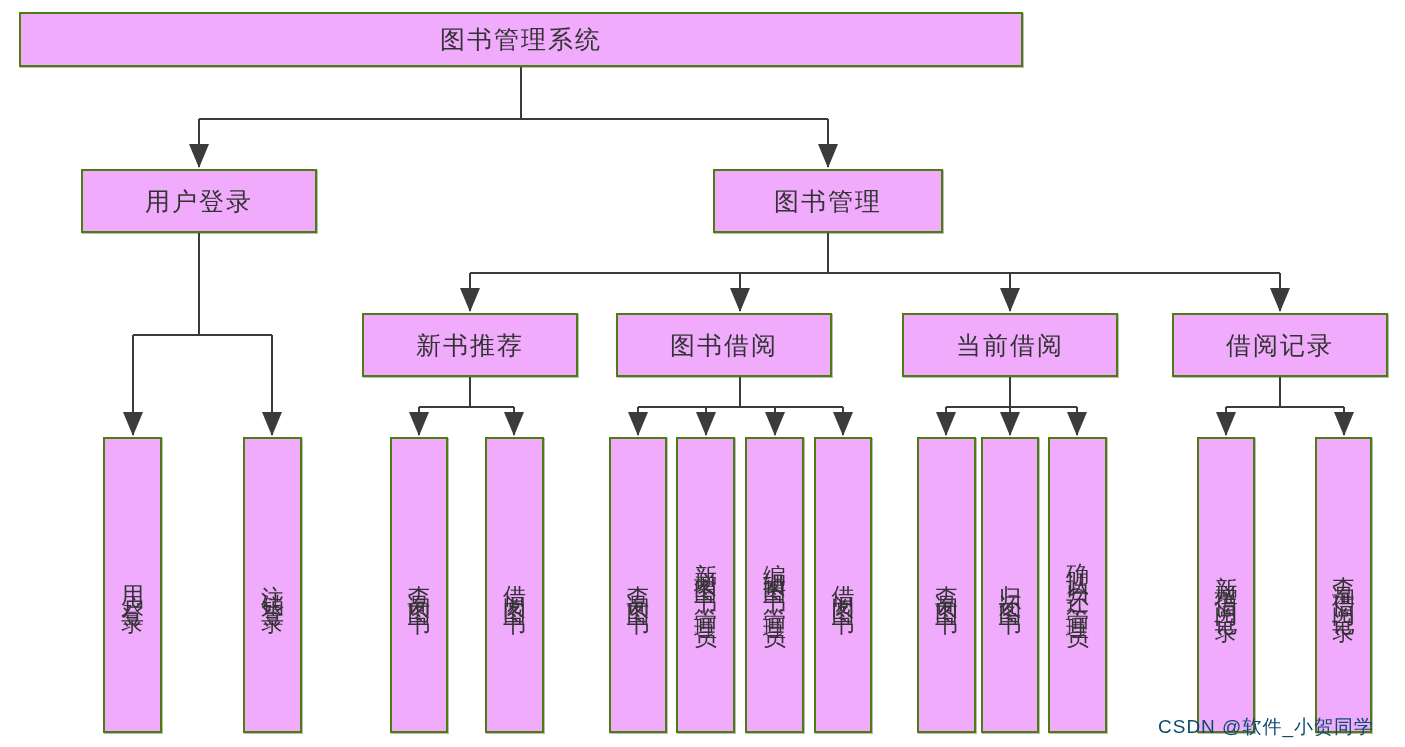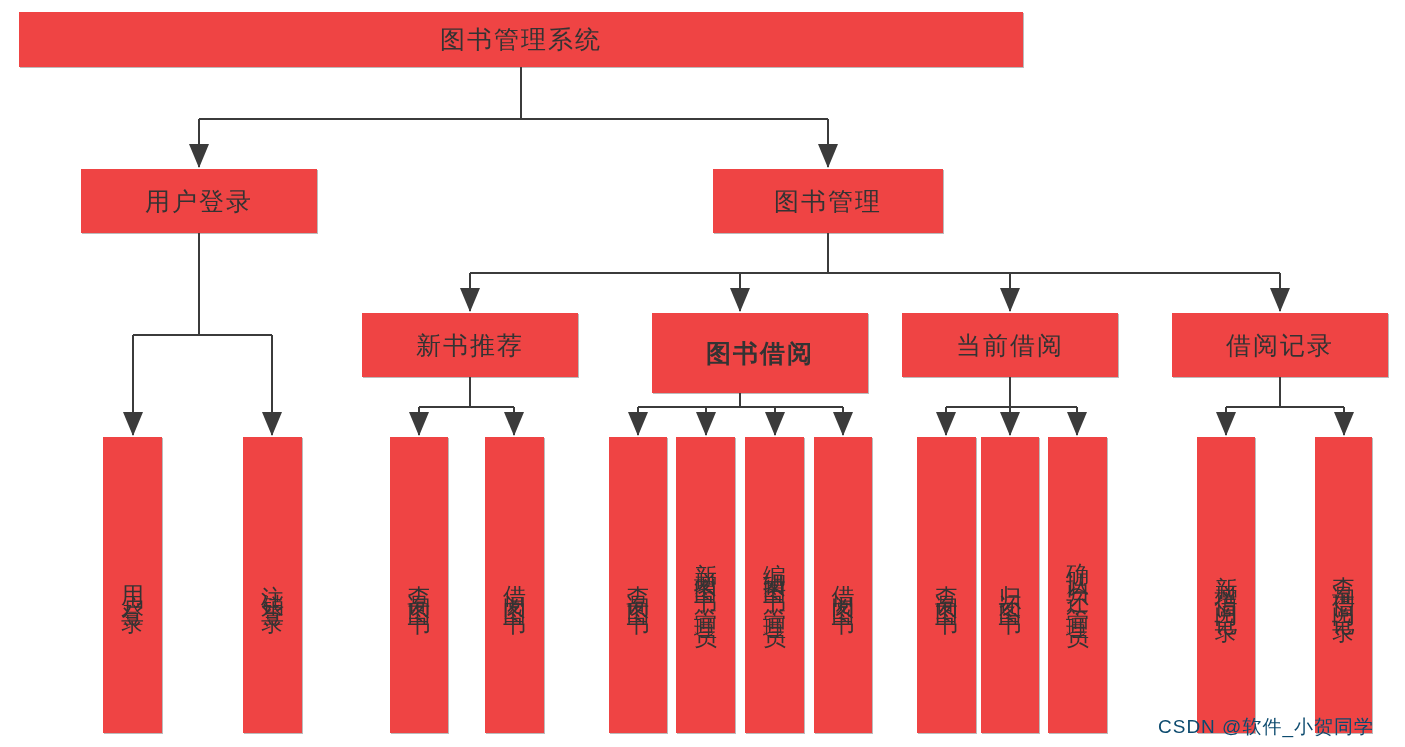--- a/index.html
+++ b/index.html
@@ -8,22 +8,22 @@
     position:relative;
     width:1405px;height:747px;
     background:#ffffff;
     font-family:"Liberation Sans",sans-serif;
     overflow:hidden;
   }
   svg.connectors{position:absolute;left:0;top:0;z-index:1;}
   .node{
     position:absolute;
     box-sizing:border-box;
-    border:2px solid #ef4444;
-    background:#ef4444;
+    border:2px solid #4d7c0f;
+    background:#f0abfc;
     color:#333333;
     display:flex;
     align-items:center;
     justify-content:center;
     z-index:2;
     box-shadow:1px 1px 0 rgba(60,60,60,.35);
   }
   .h-node{font-size:25px;letter-spacing:2px;white-space:nowrap;}
   .v-node span{
     writing-mode:vertical-rl;
@@ -105,21 +105,21 @@
   <div class="node h-node" style="left:81px;top:169px;width:236px;height:64px;">
     <span>用户登录</span>
   </div>
   <div class="node h-node" style="left:713px;top:169px;width:230px;height:64px;">
     <span>图书管理</span>
   </div>
 
   <div class="node h-node" style="left:362px;top:313px;width:216px;height:64px;">
     <span>新书推荐</span>
   </div>
-  <div class="node h-node" style="left:652px;top:313px;width:216px;height:80px;font-weight:bold;">
+  <div class="node h-node" style="left:616px;top:313px;width:216px;height:64px;">
     <span>图书借阅</span>
   </div>
   <div class="node h-node" style="left:902px;top:313px;width:216px;height:64px;align-items:center;">
     <span>当前借阅</span>
   </div>
   <div class="node h-node" style="left:1172px;top:313px;width:216px;height:64px;">
     <span>借阅记录</span>
   </div>
 
   <div class="node v-node" style="left:103px;top:437px;width:59px;height:296px;">

